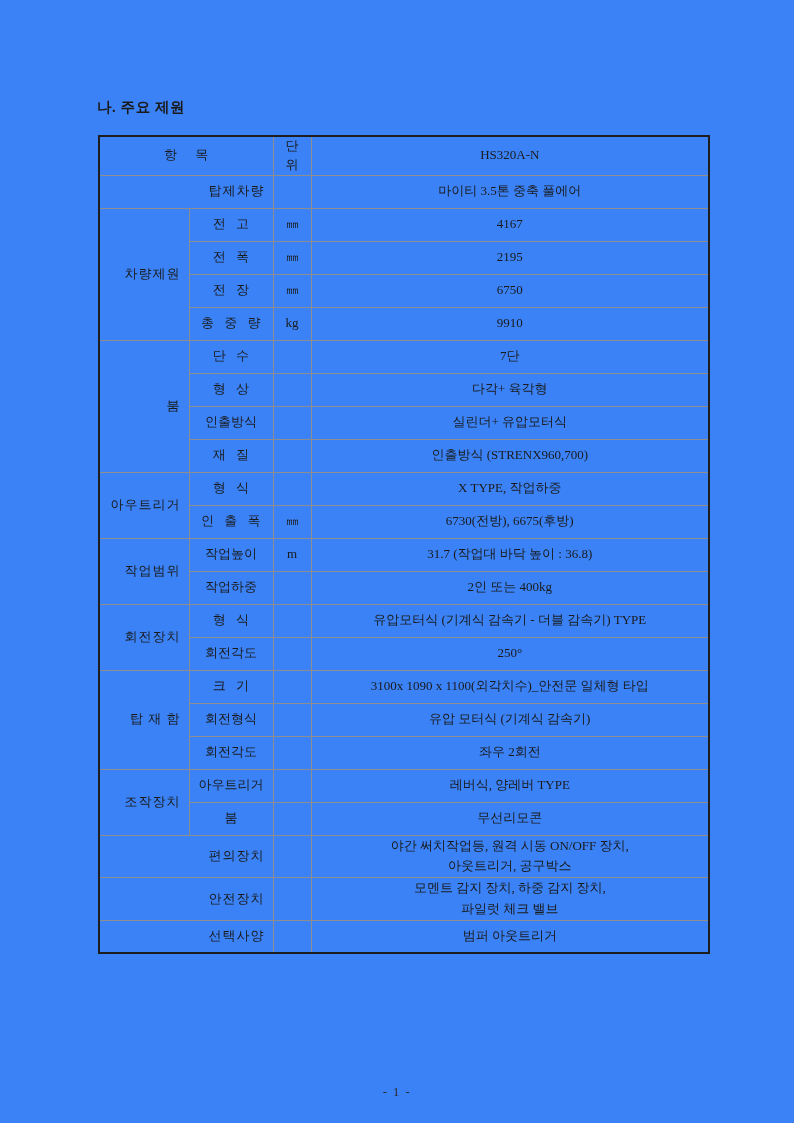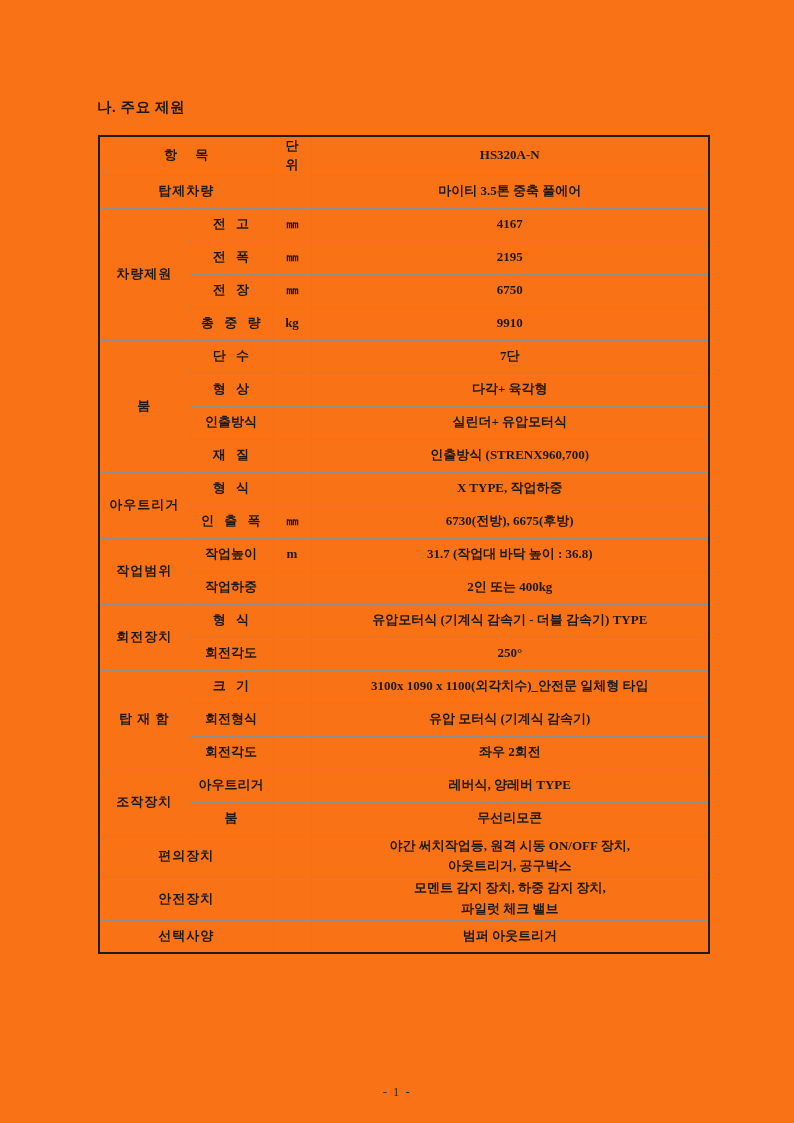--- a/index.html
+++ b/index.html
@@ -13,42 +13,41 @@
     height: 1123px;
     position: relative;
     font-family: "Liberation Serif", "DejaVu Serif", serif;
     color: #1a1a1a;
     -webkit-font-smoothing: antialiased;
   }
 
   .page {
     position: absolute;
     inset: 0;
-    background: #f97316;
+    background: #3b82f6;
   }
 
   
   .heading {
     position: absolute;
     left: 97px;
     top: 98px;
     font-size: 14.5px;
     font-weight: bold;
     letter-spacing: 0.6px;
     font-family: "Liberation Serif", "DejaVu Serif", serif;
     white-space: nowrap;
   }
 
   
   .spec-wrap {
     position: absolute;
     left: 98px;
     top: 135px;
     width: 610px;
-    font-weight: bold;
   }
   table.spec {
     border-collapse: collapse;
     width: 610px;
     table-layout: fixed;
     font-size: 13px;
   }
   table.spec td {
     border: 1px solid #8e8e8e;
     padding: 0 8px;
@@ -68,21 +67,21 @@
   col.c-unit   { width: 38px; }
   col.c-value  { width: 398px; }
 
   .cell-center { text-align: center; }
   .cell-left   { text-align: center; padding-left: 10px; }
   
   .spread2 { letter-spacing: 0.5px; word-spacing: 14px; }
   .spread3 { letter-spacing: 0.5px; word-spacing: 6px; }
 
   .group-label {
-    text-align: center;
+    text-align: right;
     letter-spacing: 1px;
   }
 
   .unit-mm {
     font-size: 11px;
     letter-spacing: -1px;
     font-family: "Liberation Serif", "DejaVu Serif", serif;
   }
   .unit-txt {
     font-size: 12px;

